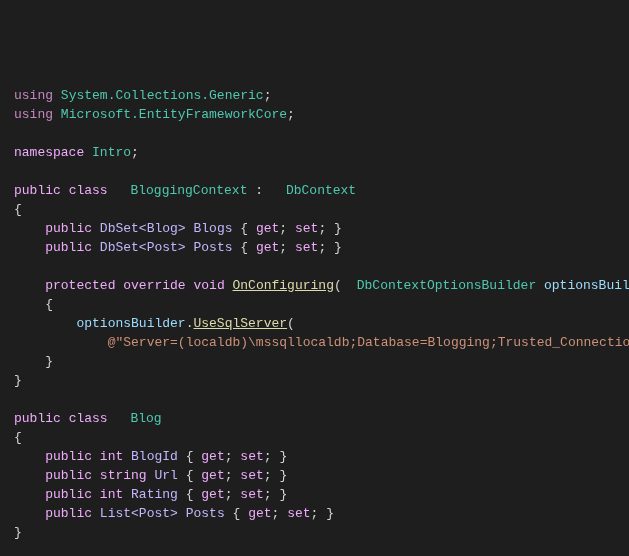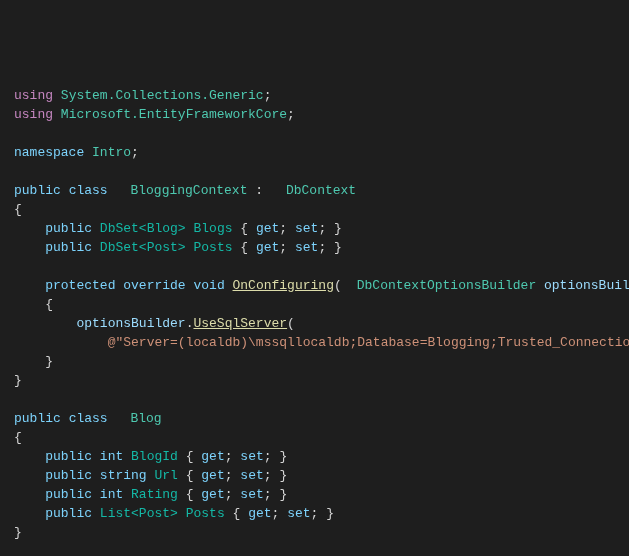--- a/index.html
+++ b/index.html
@@ -9,28 +9,28 @@
       font-size: 13px;
       line-height: 19px;
       color: #d4d4d4;
       padding: 10px 14px;
       width: 629px;
       height: 556px;
       overflow: hidden;
       white-space: pre;
     }
     .kw-using { color: #c586c0; text-align: right; }
-    .kw-mod { color: #7dd3fc; }
+    .kw-mod { color: #f0abfc; }
     .ns { color: #4ec9b0; }
     .cls { color: #4ec9b0; padding-left: 15px; }
     .method { color: #dcdcaa; text-decoration: underline; }
     .str { color: #ce9178; }
     .ident { color: #9cdcfe; }
     .punct { color: #d4d4d4; }
-    .white { color: #14b8a6; }
+    .white { color: #c4b5fd; }
     .line { display: block; min-height: 19px; }
   </style>
 </head>
 <body>
 
 
 
 <div><span class="line"><span class="kw-using">using</span> <span class="ns">System.Collections.Generic</span><span class="punct">;</span></span><span class="line"><span class="kw-using">using</span> <span class="ns">Microsoft.EntityFrameworkCore</span><span class="punct">;</span></span><span class="line"> </span><span class="line"><span class="kw-mod">namespace</span> <span class="ns">Intro</span><span class="punct">;</span></span><span class="line"> </span><span class="line"><span class="kw-mod">public</span> <span class="kw-mod">class</span> <span class="cls">BloggingContext</span> <span class="punct">:</span> <span class="cls">DbContext</span></span><span class="line"><span class="punct">{</span></span><span class="line">    <span class="kw-mod">public</span> <span class="white">DbSet&lt;Blog&gt;</span> <span class="white">Blogs</span> <span class="punct">{</span> <span class="kw-mod">get</span><span class="punct">;</span> <span class="kw-mod">set</span><span class="punct">;</span> <span class="punct">}</span></span><span class="line">    <span class="kw-mod">public</span> <span class="white">DbSet&lt;Post&gt;</span> <span class="white">Posts</span> <span class="punct">{</span> <span class="kw-mod">get</span><span class="punct">;</span> <span class="kw-mod">set</span><span class="punct">;</span> <span class="punct">}</span></span><span class="line"> </span><span class="line">    <span class="kw-mod">protected</span> <span class="kw-mod">override</span> <span class="kw-mod">void</span> <span class="method">OnConfiguring</span><span class="punct">(</span><span class="cls">DbContextOptionsBuilder</span> <span class="ident">optionsBuilder</span></span><span class="line">    <span class="punct">{</span></span><span class="line">        <span class="ident">optionsBuilder</span><span class="punct">.</span><span class="method">UseSqlServer</span><span class="punct">(</span></span><span class="line">            <span class="str">@"Server=(localdb)\mssqllocaldb;Database=Blogging;Trusted_Connection</span></span><span class="line">    <span class="punct">}</span></span><span class="line"><span class="punct">}</span></span><span class="line"> </span><span class="line"><span class="kw-mod">public</span> <span class="kw-mod">class</span> <span class="cls">Blog</span></span><span class="line"><span class="punct">{</span></span><span class="line">    <span class="kw-mod">public</span> <span class="kw-mod">int</span> <span class="white">BlogId</span> <span class="punct">{</span> <span class="kw-mod">get</span><span class="punct">;</span> <span class="kw-mod">set</span><span class="punct">;</span> <span class="punct">}</span></span><span class="line">    <span class="kw-mod">public</span> <span class="kw-mod">string</span> <span class="white">Url</span> <span class="punct">{</span> <span class="kw-mod">get</span><span class="punct">;</span> <span class="kw-mod">set</span><span class="punct">;</span> <span class="punct">}</span></span><span class="line">    <span class="kw-mod">public</span> <span class="kw-mod">int</span> <span class="white">Rating</span> <span class="punct">{</span> <span class="kw-mod">get</span><span class="punct">;</span> <span class="kw-mod">set</span><span class="punct">;</span> <span class="punct">}</span></span><span class="line">    <span class="kw-mod">public</span> <span class="white">List&lt;Post&gt;</span> <span class="white">Posts</span> <span class="punct">{</span> <span class="kw-mod">get</span><span class="punct">;</span> <span class="kw-mod">set</span><span class="punct">;</span> <span class="punct">}</span></span><span class="line"><span class="punct">}</span></span><span class="line"> </span></div>
 
 

